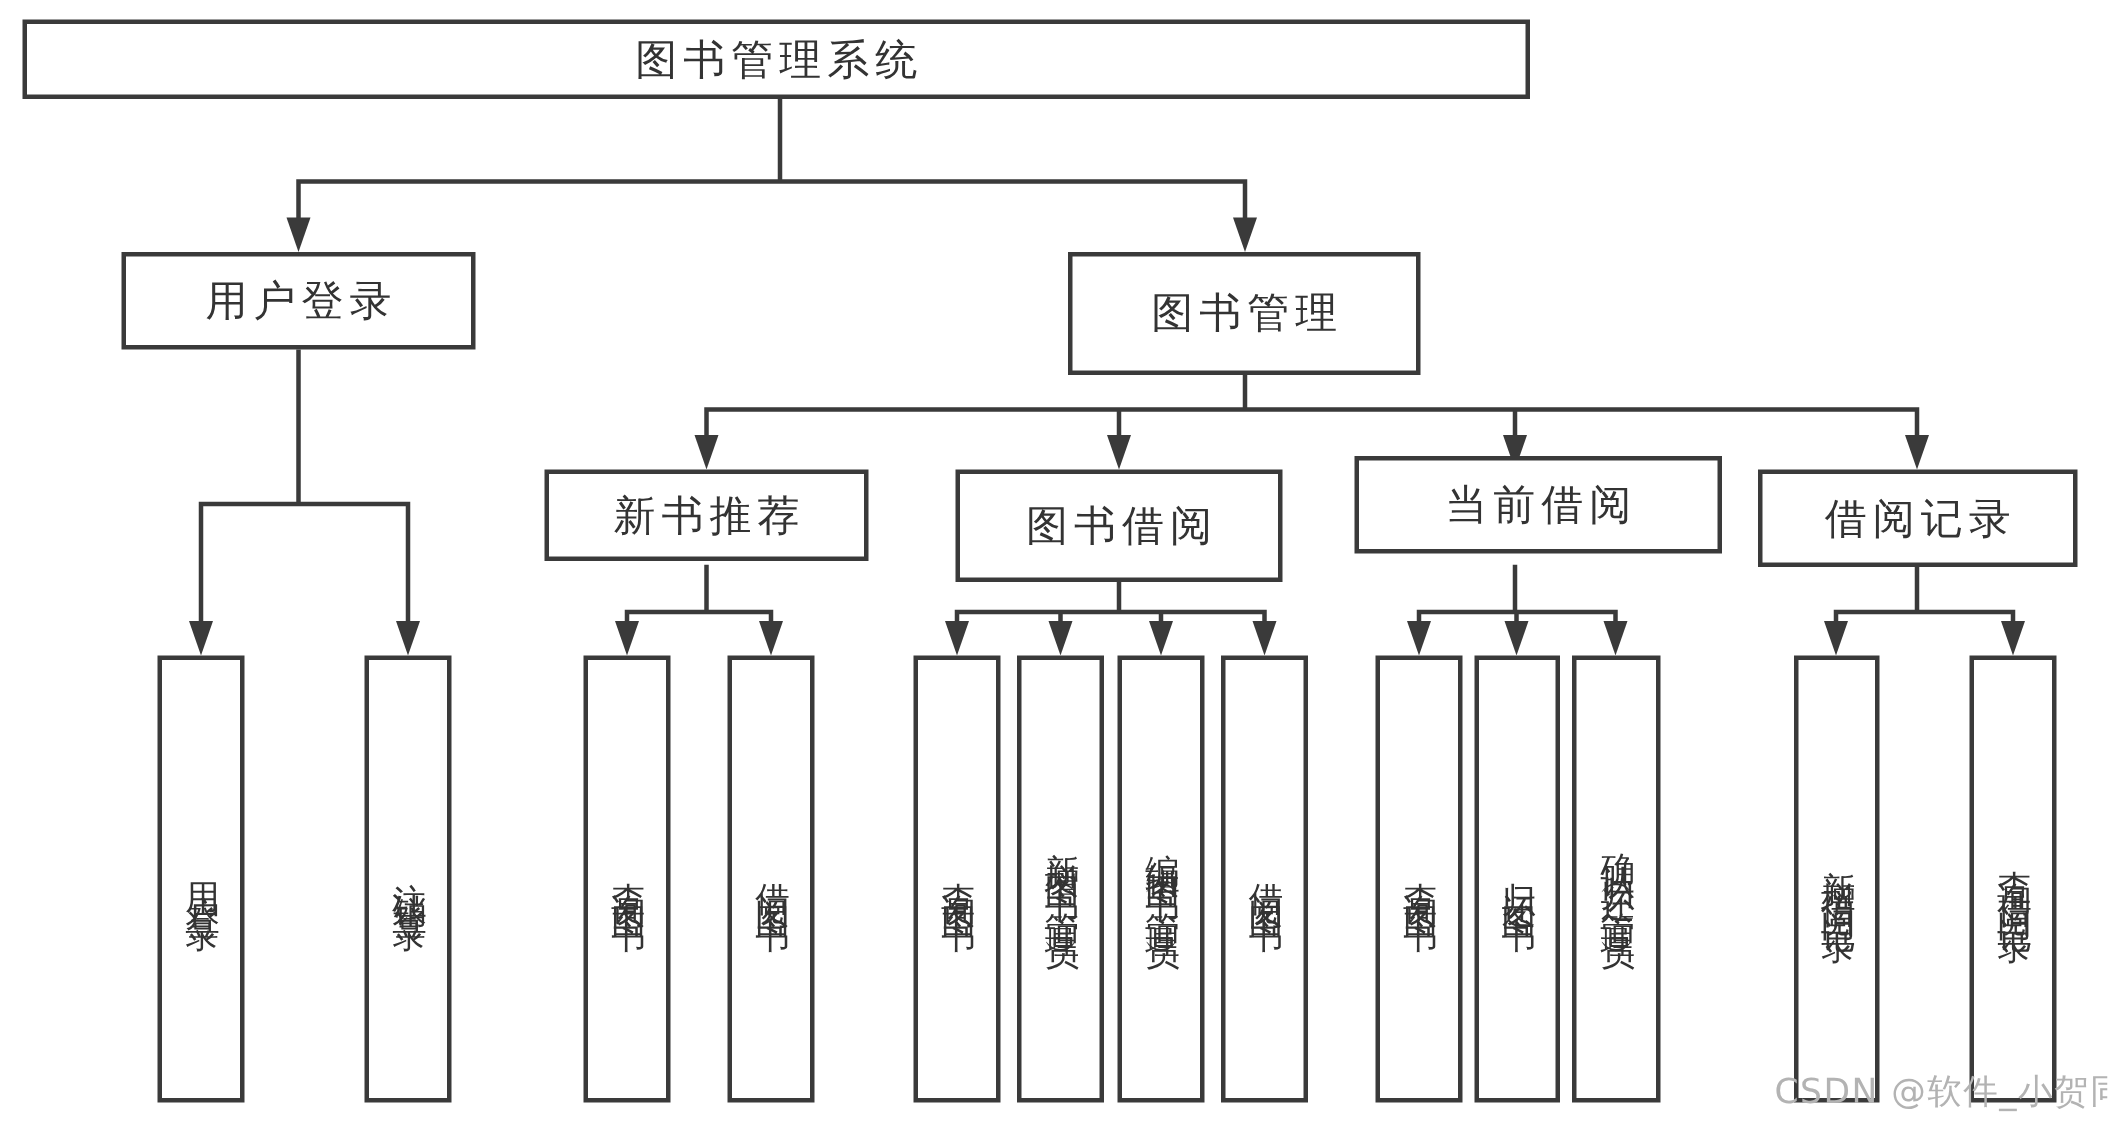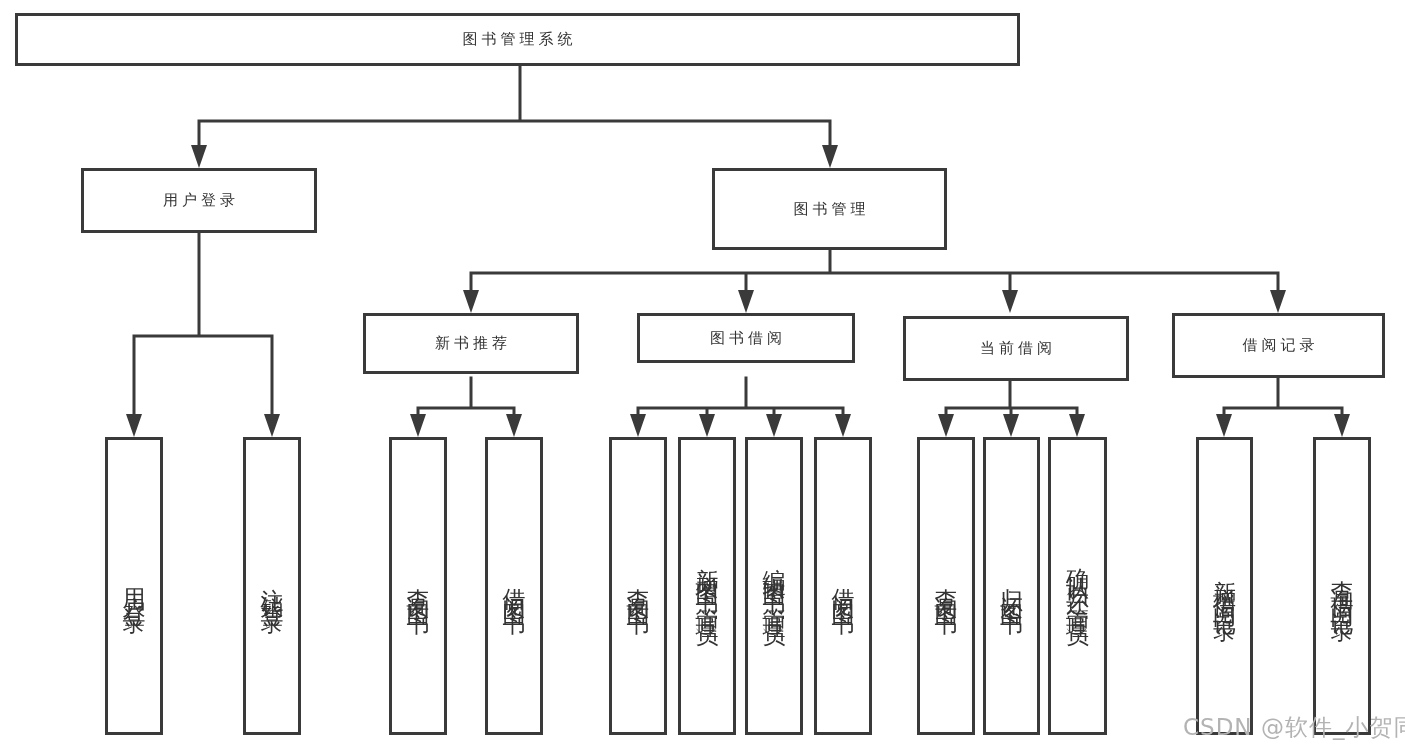--- a/index.html
+++ b/index.html
@@ -27,21 +27,21 @@
     fill:var(--line);stroke:none;
   }
   .node{
     position:absolute;
     background:var(--bg);
     border:3px solid var(--line);
     display:flex;align-items:center;justify-content:center;
     color:var(--text);
   }
   .node.h{
-    font-size:15px;
+    font-size:28px;
     letter-spacing:4px;
     white-space:nowrap;
     text-indent:4px;
   }
   .node.v{
     font-size:23px;
   }
   .node.v .vtext{
     writing-mode:vertical-lr;
     text-orientation:mixed;
@@ -99,22 +99,22 @@
     <polygon points="1216,414 1232,414 1224,437"></polygon>
     <polygon points="1334,414 1350,414 1342,437"></polygon>
   </svg>
 
   <div class="node h" style="left:15px;top:13px;width:1005px;height:53px;">图书管理系统</div>
 
   <div class="node h" style="left:81px;top:168px;width:236px;height:65px;">用户登录</div>
   <div class="node h" style="left:712px;top:168px;width:235px;height:82px;font-family:Liberation Mono, monospace;">图书管理</div>
 
   <div class="node h" style="left:363px;top:313px;width:216px;height:61px;">新书推荐</div>
-  <div class="node h" style="left:637px;top:313px;width:218px;height:50px;">图书借阅</div>
-  <div class="node h" style="left:903px;top:316px;width:226px;height:65px;">当前借阅</div>
+  <div class="node h" style="left:637px;top:313px;width:218px;height:75px;">图书借阅</div>
+  <div class="node h" style="left:903px;top:304px;width:245px;height:65px;">当前借阅</div>
   <div class="node h" style="left:1172px;top:313px;width:213px;height:65px;">借阅记录</div>
 
   <div class="node v" style="left:105px;top:437px;width:58px;height:298px;">
     <span class="vtext">用户登录</span>
   </div>
   <div class="node v" style="left:243px;top:437px;width:58px;height:298px;">
     <span class="vtext">注销登录</span>
   </div>
 
   <div class="node v" style="left:389px;top:437px;width:58px;height:298px;">

